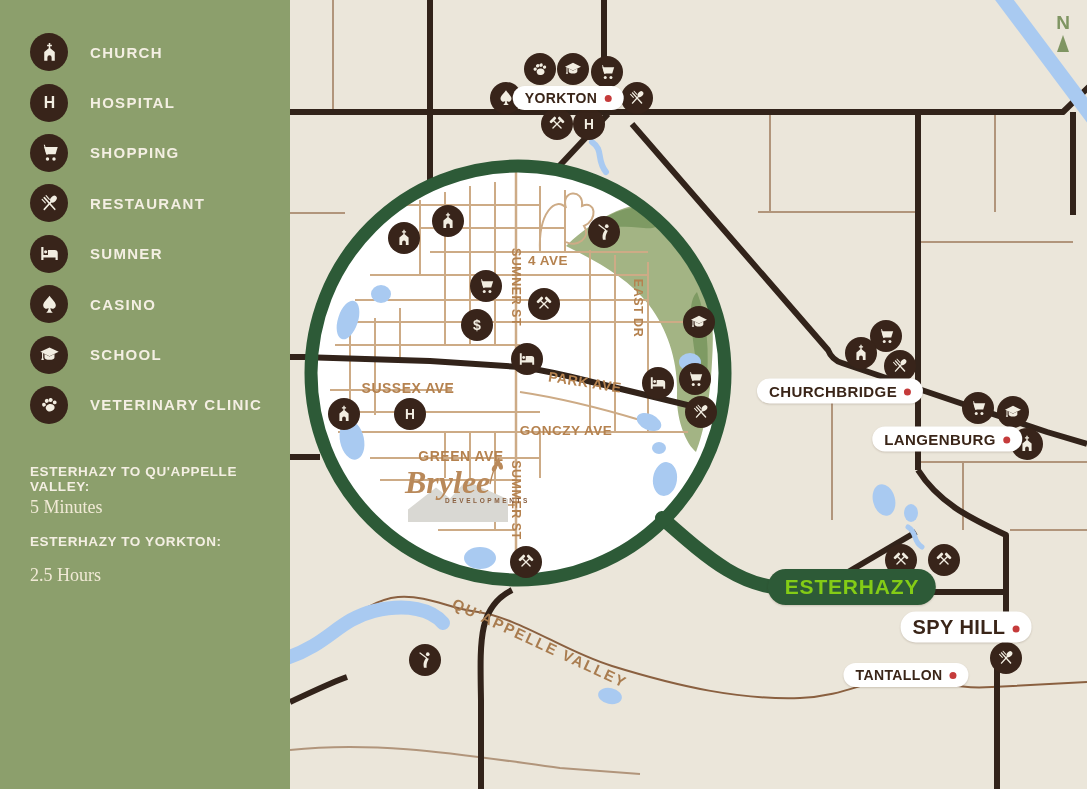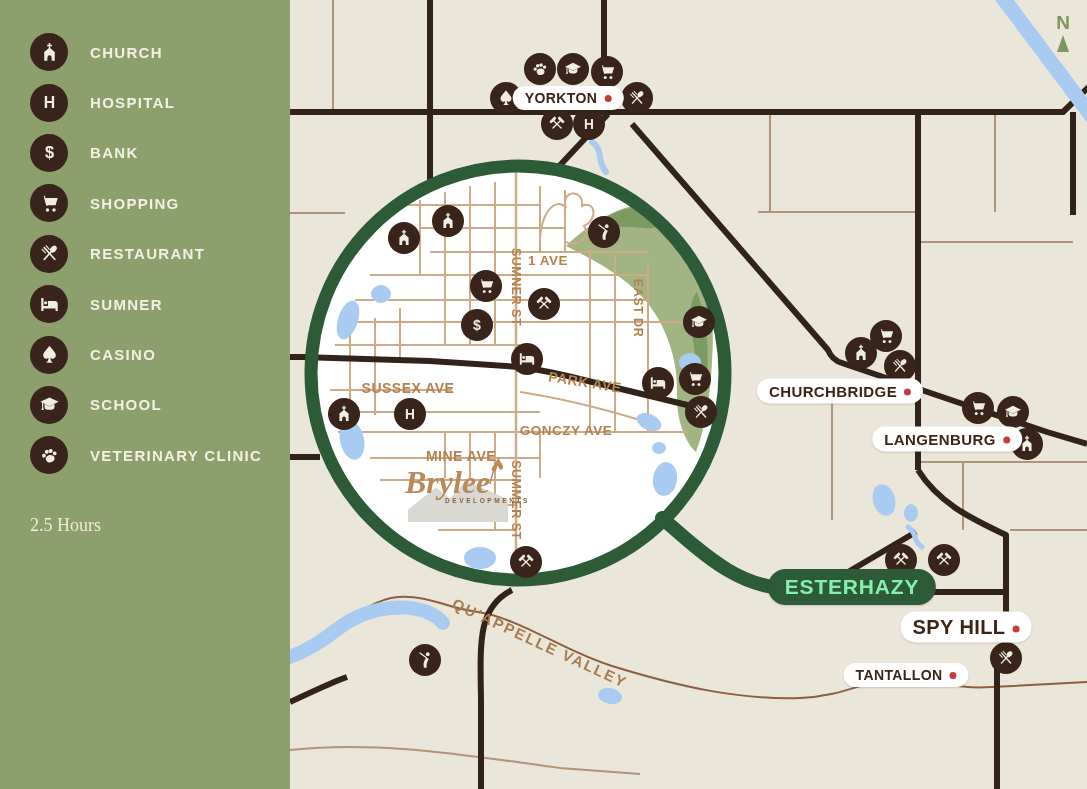--- a/index.html
+++ b/index.html
@@ -21,21 +21,21 @@
 
   
   .mpin{position:absolute;width:32px;height:32px;margin:-16px 0 0 -16px;background:#38241a;
         border-radius:50%;display:flex;align-items:center;justify-content:center;z-index:3;}
   .mpin svg{width:20px;height:20px;}
   .pill{position:absolute;transform:translate(-50%,-50%);background:#fff;color:#3a2518;
         font-weight:bold;font-size:14px;letter-spacing:.4px;padding:4px 12px;border-radius:15px;
         white-space:nowrap;box-shadow:0 1px 2px rgba(60,40,20,.18);z-index:4;}
   .pill .dot{display:inline-block;width:7px;height:7px;border-radius:50%;background:#c53b3b;
         margin-left:7px;vertical-align:1px;}
-  .pill.green{background:#2d5a37;color:#86efac;font-size:21px;padding:6px 17px;border-radius:21px;
+  .pill.green{background:#2d5a37;color:#84cc16;font-size:21px;padding:6px 17px;border-radius:21px;
         letter-spacing:.8px;}
   .street{position:absolute;color:#b5824f;font-weight:bold;white-space:nowrap;z-index:2;
           letter-spacing:.5px;}
   .region{position:absolute;color:#a97c4f;font-weight:bold;white-space:nowrap;z-index:2;
           letter-spacing:2px;font-size:15px;}
   .compass{position:absolute;left:1048px;top:12px;width:30px;text-align:center;z-index:2;}
   .compass .n{color:#7f9562;font-weight:bold;font-size:19px;letter-spacing:0;}
   .compass .tri{width:0;height:0;margin:1px auto 0;border-left:6px solid transparent;
           border-right:6px solid transparent;border-bottom:17px solid #7f9562;}
 
@@ -251,28 +251,20 @@
     <span class="licon">
             <svg viewBox="0 0 24 24">
               <use href="#i-hospital"></use>
             </svg>
           </span>
     <span class="llab">HOSPITAL</span>
   </div>
         <div class="lrow">
     <span class="licon">
             <svg viewBox="0 0 24 24">
-              <use href="#i-bank"></use>
-            </svg>
-          </span>
-    <span class="llab">BANK</span>
-  </div>
-        <div class="lrow">
-    <span class="licon">
-            <svg viewBox="0 0 24 24">
               <use href="#i-shopping"></use>
             </svg>
           </span>
     <span class="llab">SHOPPING</span>
   </div>
         <div class="lrow">
     <span class="licon">
             <svg viewBox="0 0 24 24">
               <use href="#i-restaurant"></use>
             </svg>
@@ -307,42 +299,47 @@
     <span class="licon">
             <svg viewBox="0 0 24 24">
               <use href="#i-vet"></use>
             </svg>
           </span>
     <span class="llab">VETERINARY CLINIC</span>
   </div>
       </div>
     <div class="dist" id="distances">
         <div class="drow">
+    <div class="dlab">ESTERHAZY TO QU'APPELLE VALLEY:</div>
+    <div class="dval">5 Minutes</div>
+  </div>
+        <div class="drow">
+    <div class="dlab">ESTERHAZY TO YORKTON:</div>
   </div>
         <div class="drow">
     <div class="dval">2.5 Hours</div>
   </div>
       </div>
   </div>
 
   <div class="compass">
     <div class="n">N</div>
     <div class="tri"></div>
   </div>
 
   <div class="region" id="region" style="left: 540px; top: 643px; transform: translate(-50%, -50%) rotate(25deg);">QU'APPELLE VALLEY</div>
 
   <div id="streets">
-      <span class="street" style="left:548px;top:260px;font-size:13.5px;transform:translate(-50%,-50%) rotate(0deg)">1 AVE</span>
+      <span class="street" style="left:548px;top:260px;font-size:13.5px;transform:translate(-50%,-50%) rotate(0deg)">4 AVE</span>
       <span class="street" style="left:516px;top:287px;font-size:12.5px;transform:translate(-50%,-50%) rotate(90deg)">SUMNER ST</span>
       <span class="street" style="left:638px;top:308px;font-size:12.5px;transform:translate(-50%,-50%) rotate(90deg)">EAST DR</span>
       <span class="street" style="left:585px;top:382px;font-size:14px;transform:translate(-50%,-50%) rotate(9deg)">PARK AVE</span>
       <span class="street" style="left:408px;top:388px;font-size:14px;transform:translate(-50%,-50%) rotate(0deg)">SUSSEX AVE</span>
       <span class="street" style="left:566px;top:430px;font-size:13.5px;transform:translate(-50%,-50%) rotate(0deg)">GONCZY AVE</span>
-      <span class="street" style="left:461px;top:456px;font-size:14px;transform:translate(-50%,-50%) rotate(0deg)">MINE AVE</span>
+      <span class="street" style="left:461px;top:456px;font-size:14px;transform:translate(-50%,-50%) rotate(0deg)">GREEN AVE</span>
       <span class="street" style="left:516px;top:500px;font-size:12.5px;transform:translate(-50%,-50%) rotate(90deg)">SUMMER ST</span>
     </div>
   <div id="icons">
       <div class="mpin" style="left:540px;top:69px">
     <svg viewBox="0 0 24 24">
           <use href="#i-vet"></use>
         </svg>
   </div>
       <div class="mpin" style="left:573px;top:69px">
     <svg viewBox="0 0 24 24">

